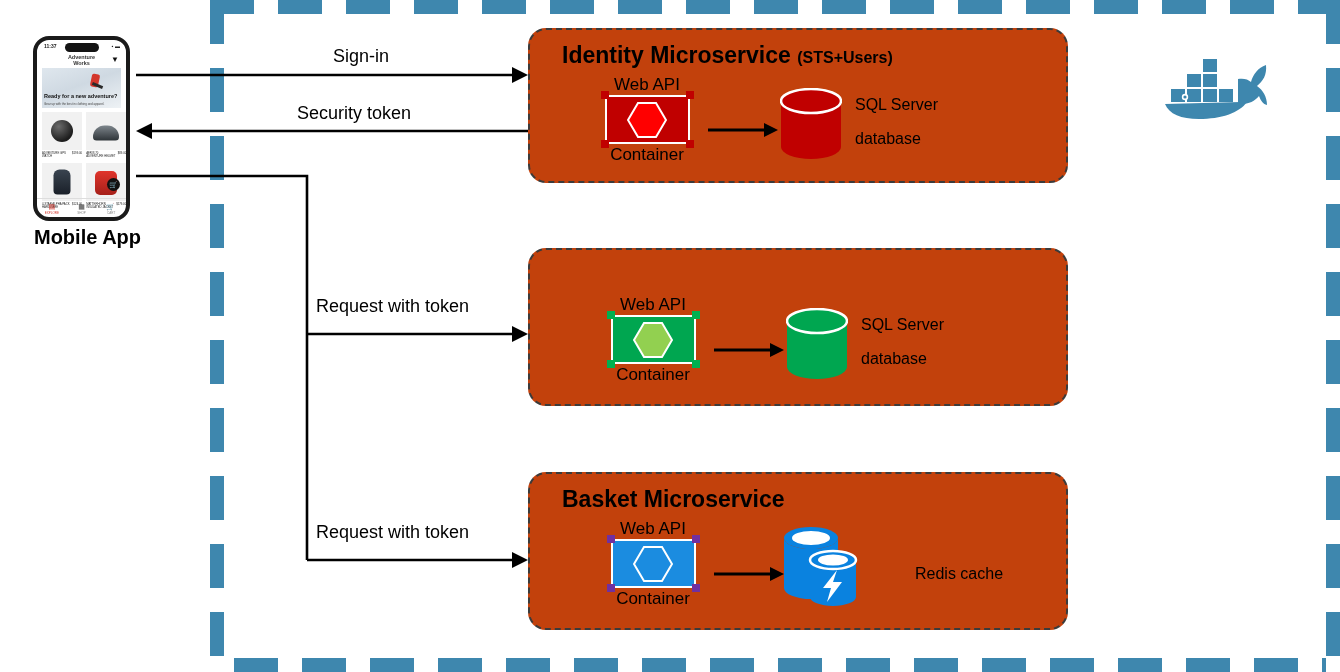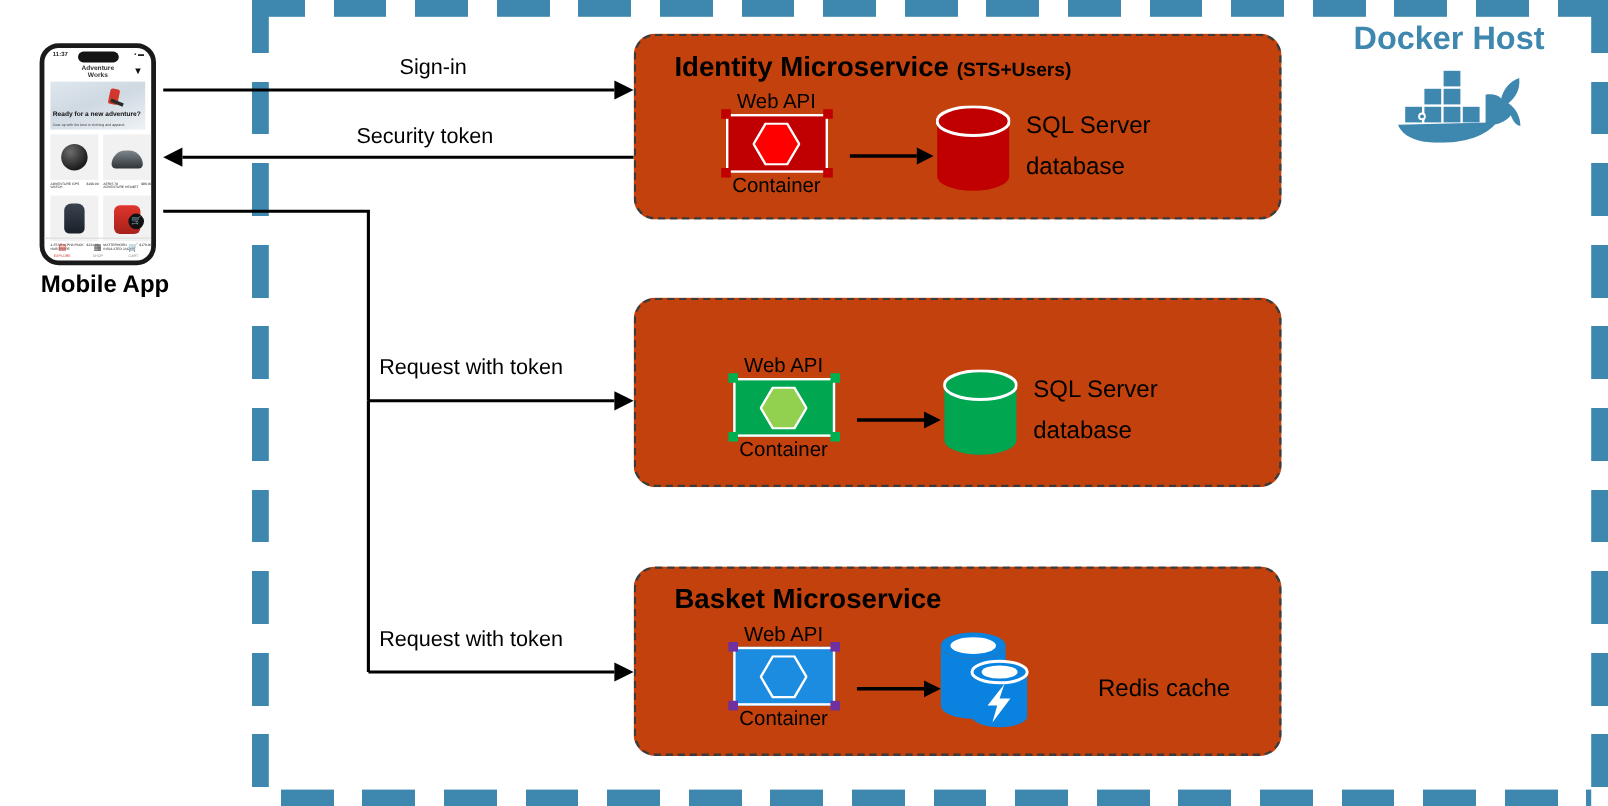--- a/index.html
+++ b/index.html
@@ -320,21 +320,21 @@
     height: 8px;
   }
   .h-tl { left: -4px; top: -4px; }
   .h-tr { right: -4px; top: -4px; }
   .h-bl { left: -4px; bottom: -4px; }
   .h-br { right: -4px; bottom: -4px; }
 
   
   .db-label {
     position: absolute;
-    font-size: 20px;
+    font-size: 16px;
     color: #000;
     line-height: 34px;
   }
 
   
   #wires {
     position: absolute;
     left: 0; top: 0;
     width: 1340px;
     height: 672px;
@@ -350,21 +350,20 @@
 </head>
 <body>
 
 <div id="stage">
 
   <div class="host-dash host-top" style="left:210px; top:0px; width:1130px;"></div>
   <div class="host-dash host-bottom" style="left:210px; top:658px; width:1130px;"></div>
   <div class="host-dash host-left" style="left:210px; top:0px; height:672px;"></div>
   <div class="host-dash host-right" style="left:1326px; top:0px; height:672px;"></div>
 
-  <div class="docker-title" style="left:1128px; top:17px;">Docker Host</div>
 
   <svg style="position:absolute; left:1163px; top:57px;" width="125" height="62" viewBox="0 0 125 62">
     <g fill="#3E87AE">
       <rect x="40" y="2" width="14" height="13"></rect>
       <rect x="24" y="17" width="14" height="13"></rect>
       <rect x="40" y="17" width="14" height="13"></rect>
       <rect x="8" y="32" width="14" height="13"></rect>
       <rect x="24" y="32" width="14" height="13"></rect>
       <rect x="40" y="32" width="14" height="13"></rect>
       <rect x="56" y="32" width="14" height="13"></rect>

